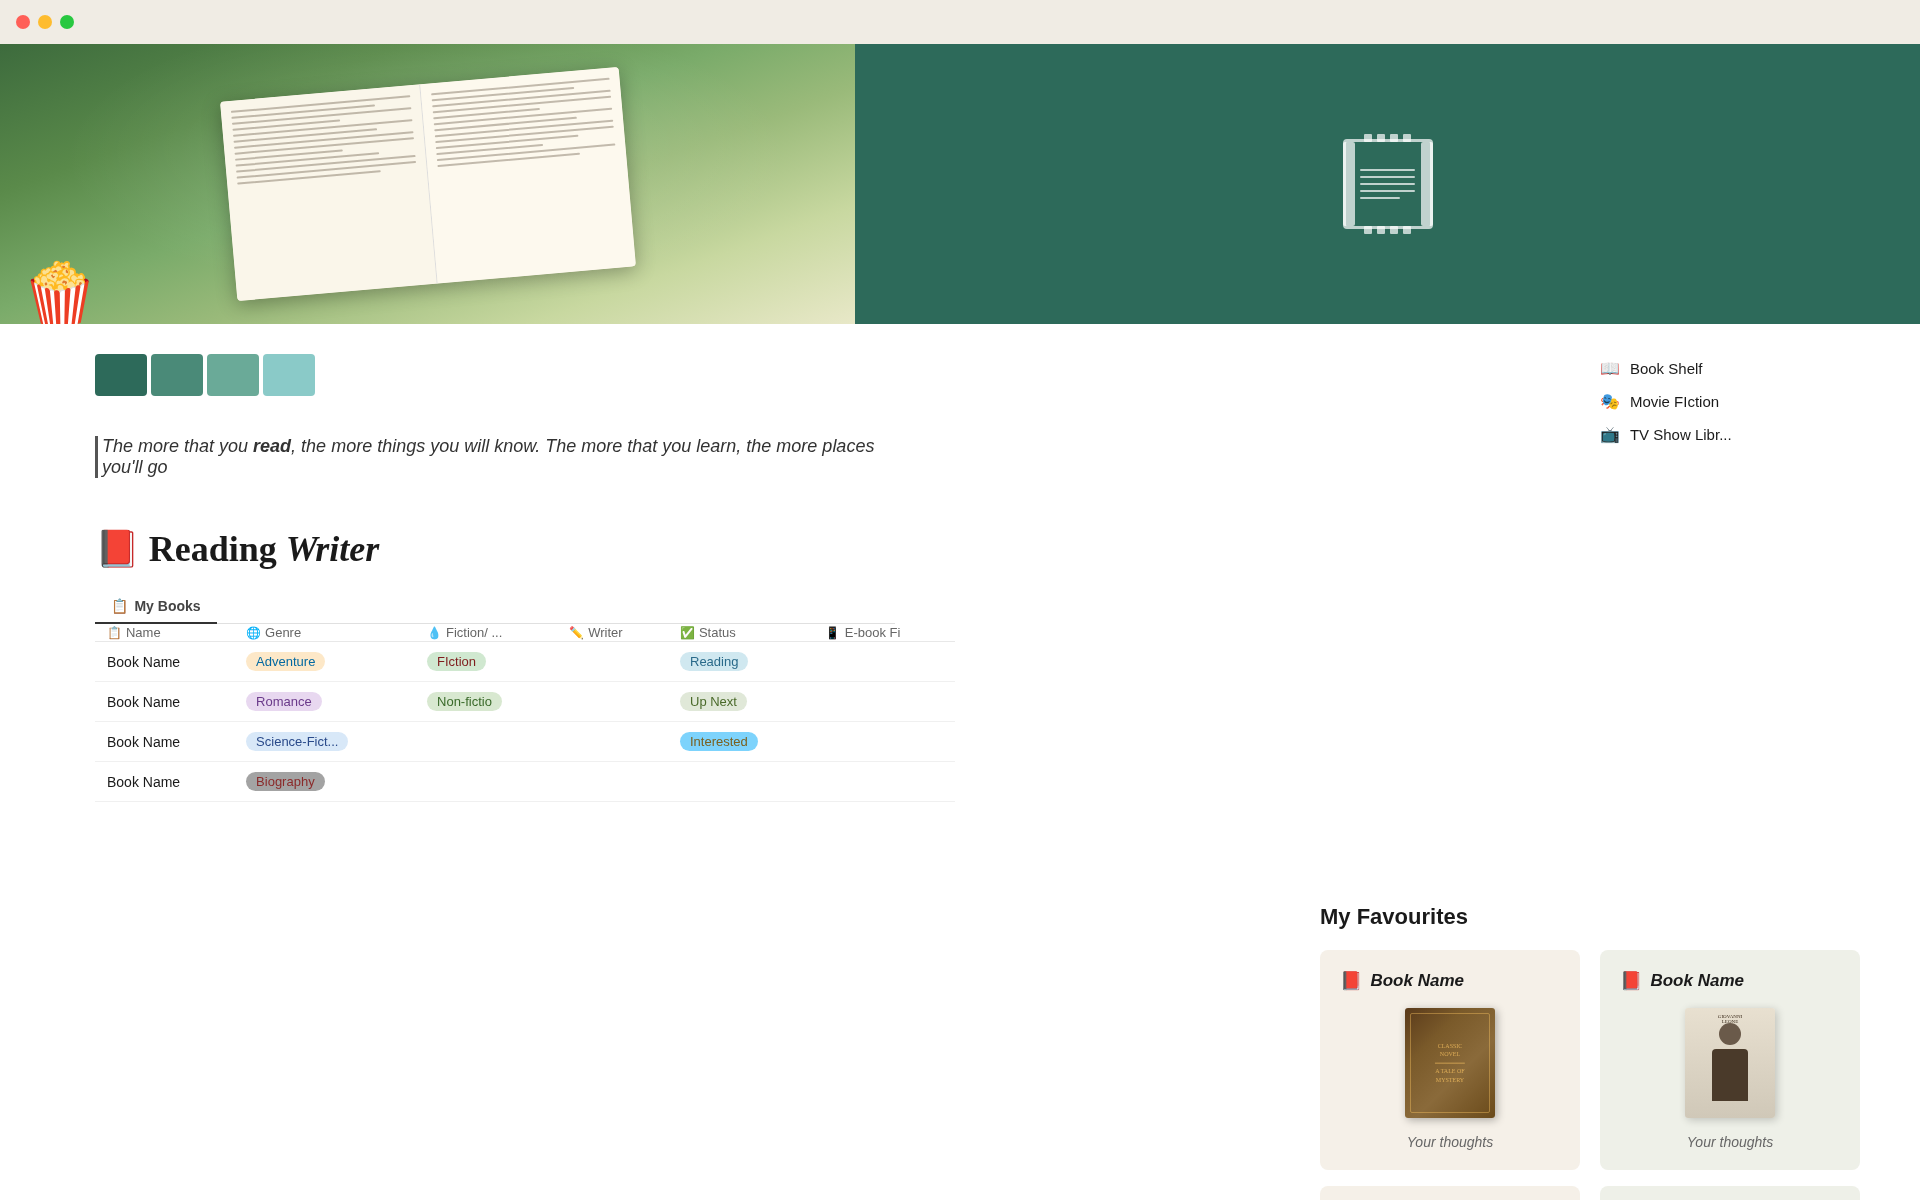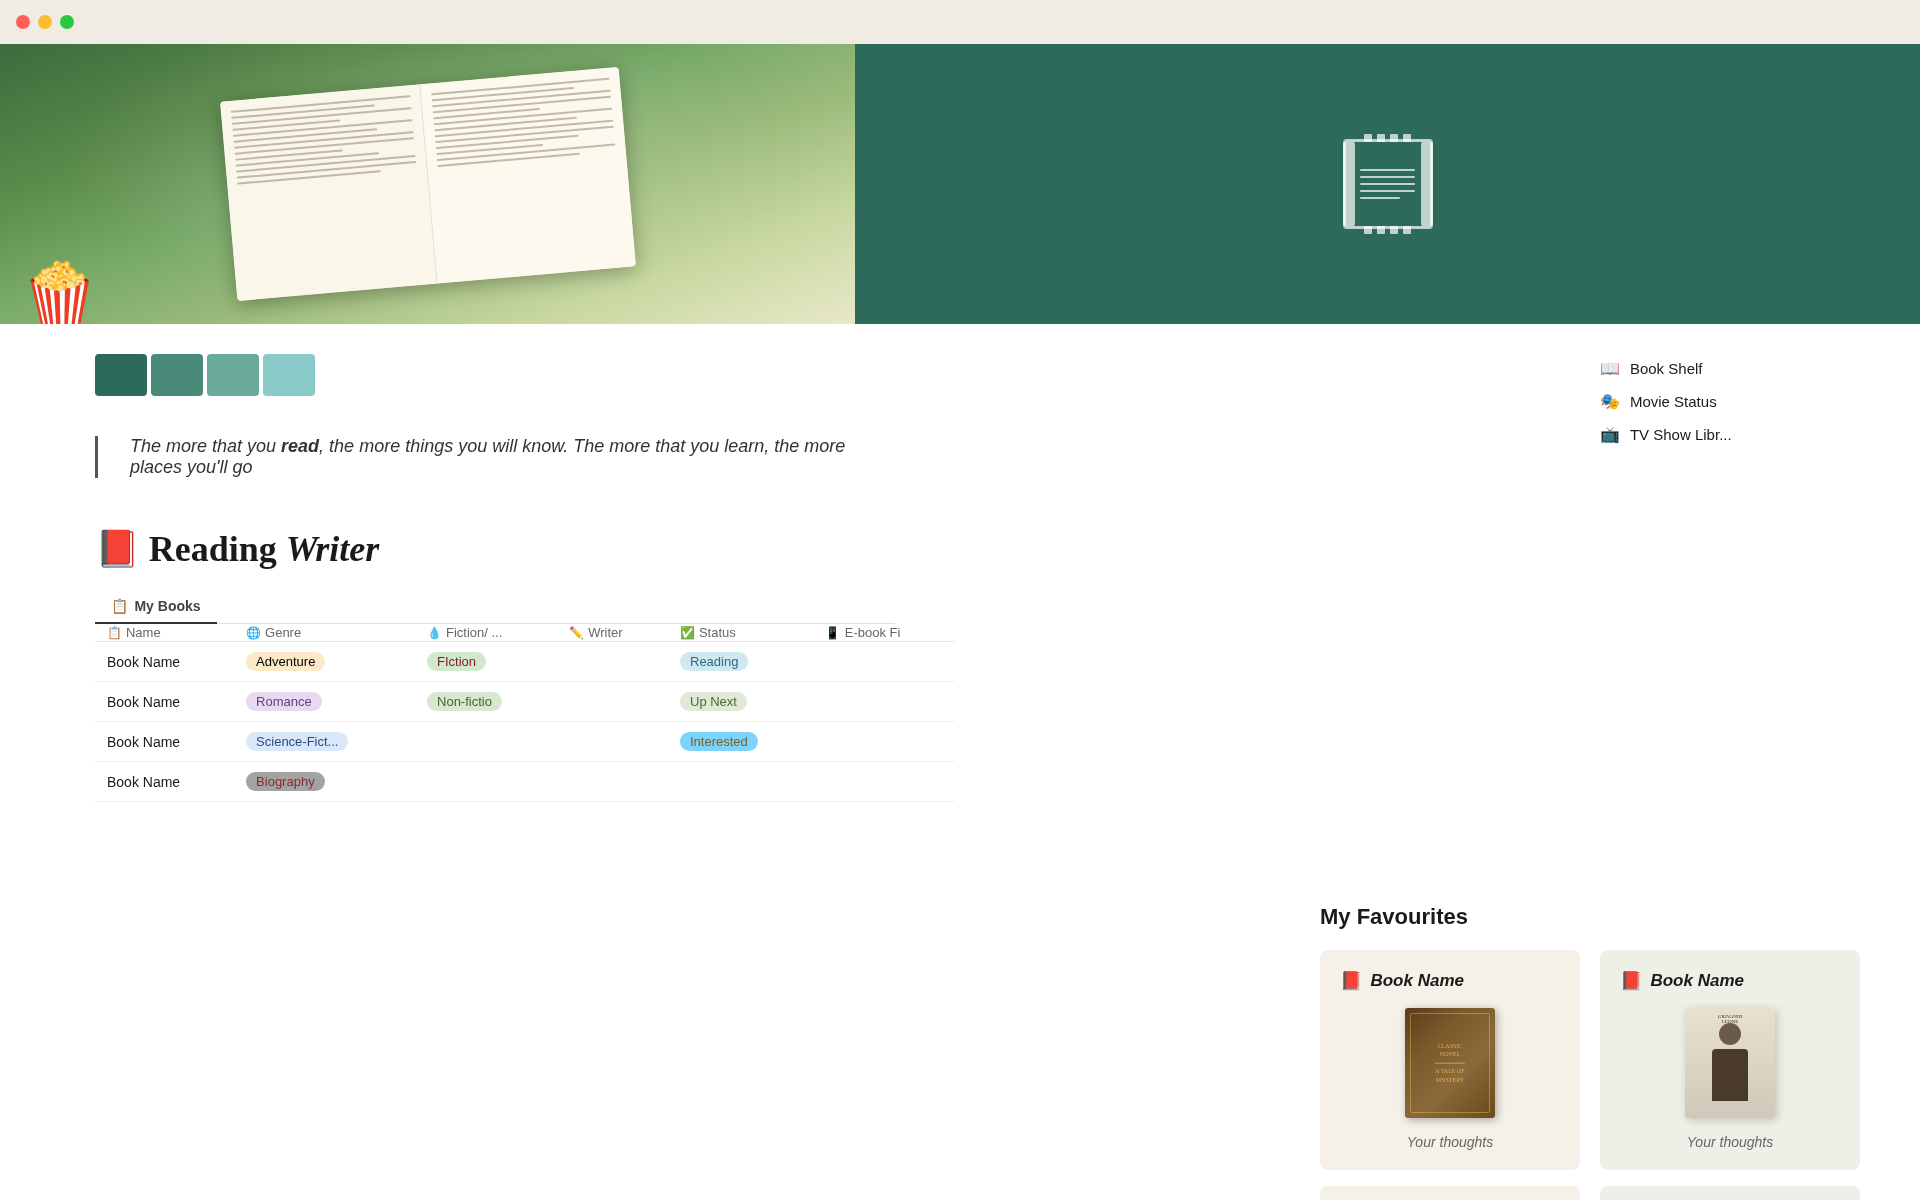--- a/index.html
+++ b/index.html
@@ -183,21 +183,21 @@
     }
     .swatch {
       width: 52px;
       height: 42px;
       border-radius: 4px;
     }
 
     
     .quote-block {
       border-left: 3px solid #555;
-      padding-left: 32px;
+      padding-left: 4px;
       margin-bottom: 50px;
       font-style: italic;
       color: #333;
       font-size: 18px;
       max-width: 800px;
     }
     .quote-block strong {
       font-style: italic;
       font-weight: 700;
     }
@@ -264,21 +264,21 @@
       font-size: 12px;
     }
 
     
     .badge {
       padding: 2px 10px;
       border-radius: 12px;
       font-size: 13px;
       display: inline-block;
     }
-    .badge-adventure { background: #fde8c8; color: #000000; }
+    .badge-adventure { background: #fde8c8; color: #0369a1; }
     .badge-romance { background: #e8d8f0; color: #6a3a8a; }
     .badge-scifi { background: #d8e8f8; color: #2a4a8a; }
     .badge-biography { background: #a3a3a3; color: #8a2a2a; }
     .badge-fiction { background: #d0e8d0; color: #7f1d1d; text-align: center; }
     .badge-nonfiction { background: #d8e8d0; color: #3a6a2a; }
     .badge-reading { background: #d0e8f0; color: #2a6a8a; }
     .badge-upnext { background: #e0e8d8; color: #4a6a2a; }
     .badge-interested { background: #7dd3fc; color: #7a6020; }
 
     
@@ -622,21 +622,21 @@
   </div>
 
   <div class="right-sidebar">
     <div class="sidebar-links">
       <div class="sidebar-link">
         <span class="sidebar-link-icon">📖</span>
         <span>Book Shelf</span>
       </div>
       <div class="sidebar-link">
         <span class="sidebar-link-icon">🎭</span>
-        <span>Movie Status</span>
+        <span>Movie FIction</span>
       </div>
       <div class="sidebar-link">
         <span class="sidebar-link-icon">📺</span>
         <span>TV Show Libr...</span>
       </div>
     </div>
   </div>
 
   <div class="favourites-section">
     <div class="favourites-title">My Favourites</div>

